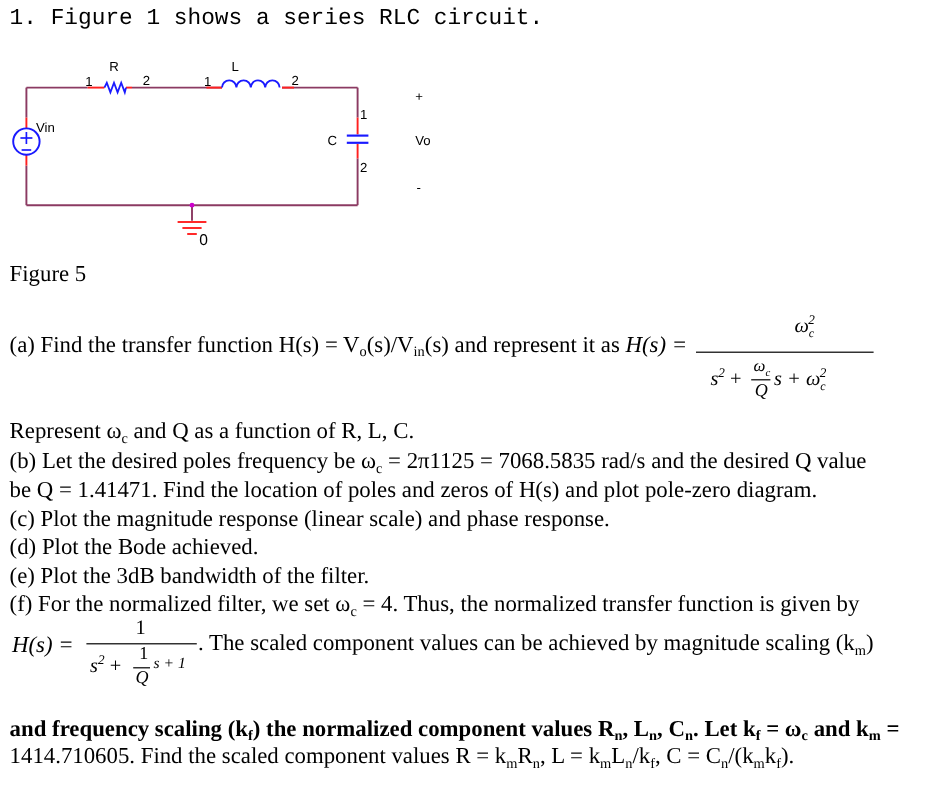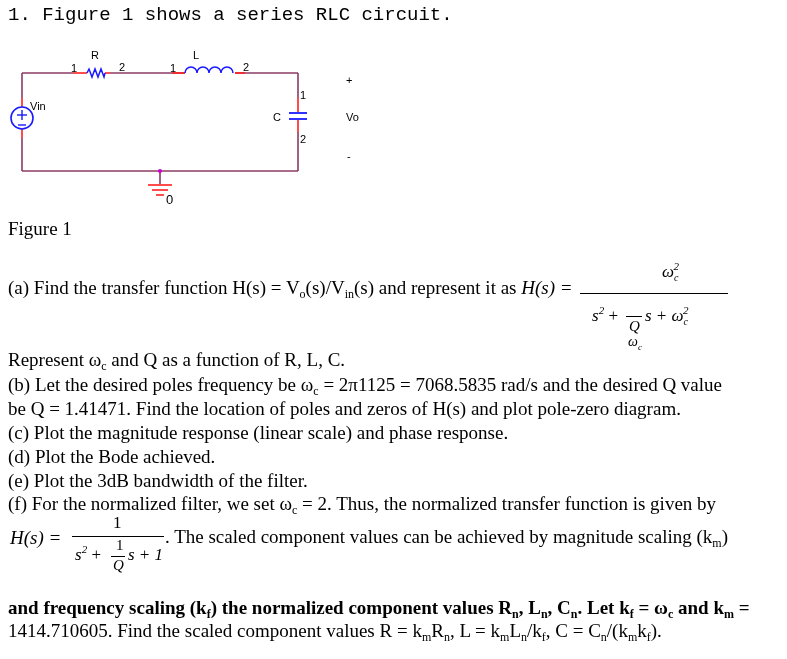--- a/index.html
+++ b/index.html
@@ -78,35 +78,35 @@
       <text x="273" y="81">C</text>
       <text x="30" y="70">Vin</text>
       <text x="166" y="164" font-size="13">0</text>
       <text x="346" y="44">+</text>
       <text x="346" y="81">Vo</text>
       <text x="347" y="120">-</text>
     </g>
   </svg>
 </div>
 
-<div class="line" style="top:218px;">Figure 1</div>
+<div class="line" style="top:218px;">Figure 5</div>
 
 <div class="line" style="top:277px;">
   <span>(a) Find the transfer function H(s) = V</span><sub>o</sub><span>(s)/V</span><sub>in</sub><span>(s) and represent it as </span><span class="m">H(s) =</span>
 </div>
 
 <div class="abs m" style="left:662px; top:262px; font-size:17px;">
   <span>ω</span><sub style="font-size:10px;">c</sub><sup style="margin-left:-5px;">2</sup>
 </div>
 <div class="frac-bar" style="left:580px; top:293px; width:148px;"></div>
 <div class="abs m" style="left:592px; top:306px; font-size:17px;">
   <span>s</span><sup>2</sup>
   <span style="font-style:normal;">+</span>
 </div>
-<div class="abs m" style="left:628px; top:298px; font-size:14px;margin-top:36px;">
+<div class="abs m" style="left:628px; top:298px; font-size:14px;">
   <span>ω</span><sub style="font-size:9px;">c</sub>
 </div>
 <div class="frac-bar" style="left:626px; top:316px; width:16px;"></div>
 <div class="abs m" style="left:629px; top:318px; font-size:15px;">Q</div>
 <div class="abs m" style="left:645px; top:306px; font-size:17px;">
   <span>s + ω</span><sub style="font-size:10px;">c</sub><sup style="margin-left:-5px;">2</sup>
 </div>
 
 <div class="line" style="top:349px;">
   <span>Represent ω</span><sub>c</sub><span> and Q as a function of R, L, C.</span>
@@ -115,34 +115,34 @@
 <div class="line" style="top:374px;">
   <span>(b) Let the desired poles frequency be ω</span><sub>c</sub><span> = 2π1125 = 7068.5835 rad/s and the desired Q value</span>
 </div>
 <div class="line" style="top:398px;">be Q = 1.41471.  Find the location of poles and zeros of H(s) and plot pole-zero diagram.</div>
 
 <div class="line" style="top:422px;">(c) Plot the magnitude response (linear scale) and phase response.</div>
 <div class="line" style="top:446px;">(d) Plot the Bode achieved.</div>
 <div class="line" style="top:470px;">(e) Plot the 3dB bandwidth of the filter.</div>
 
 <div class="line" style="top:493px;">
-  <span>(f) For the normalized filter, we set ω</span><sub>c</sub><span> = 2.  Thus, the normalized transfer function is given by</span>
+  <span>(f) For the normalized filter, we set ω</span><sub>c</sub><span> = 4.  Thus, the normalized transfer function is given by</span>
 </div>
 
 <div class="abs m" style="left:10px; top:527px; font-size:19px;">H(s) =</div>
 <div class="abs" style="left:113px; top:513px; font-size:17px;">1</div>
 <div class="frac-bar" style="left:72px; top:536px; width:92px;"></div>
 <div class="abs m" style="left:75px; top:545px; font-size:17px;">
   <span>s</span><sup>2</sup>
   <span style="font-style:normal;">+</span>
 </div>
 <div class="abs" style="left:116px; top:537px; font-size:15px;">1</div>
 <div class="frac-bar" style="left:111px; top:556px; width:14px;"></div>
 <div class="abs m" style="left:113px; top:557px; font-size:15px;">Q</div>
-<div class="abs m" style="left:128px; top:545px; font-size:17px;">s + 1</div>
+<div class="abs m" style="left:128px; top:545px; font-size:13px;">s + 1</div>
 <div class="abs" style="left:165px; top:526px; font-size:19px;">
   <span>.  The scaled component values can be achieved by magnitude scaling (k</span><sub>m</sub><span>)</span>
 </div>
 
 <div class="line" style="top:597px;font-weight:bold;">
   <span>and frequency scaling (k</span><sub>f</sub><span>) the normalized component values R</span><sub>n</sub><span>, L</span><sub>n</sub><span>, C</span><sub>n</sub><span>.  Let k</span><sub>f</sub><span> = ω</span><sub>c</sub><span> and k</span><sub>m</sub><span> =</span>
 </div>
 
 <div class="line" style="top:620px;">
   <span>1414.710605.  Find the scaled component values R = k</span><sub>m</sub><span>R</span><sub>n</sub><span>, L = k</span><sub>m</sub><span>L</span><sub>n</sub><span>/k</span><sub>f</sub><span>, C = C</span><sub>n</sub><span>/(k</span><sub>m</sub><span>k</span><sub>f</sub><span>).</span>

